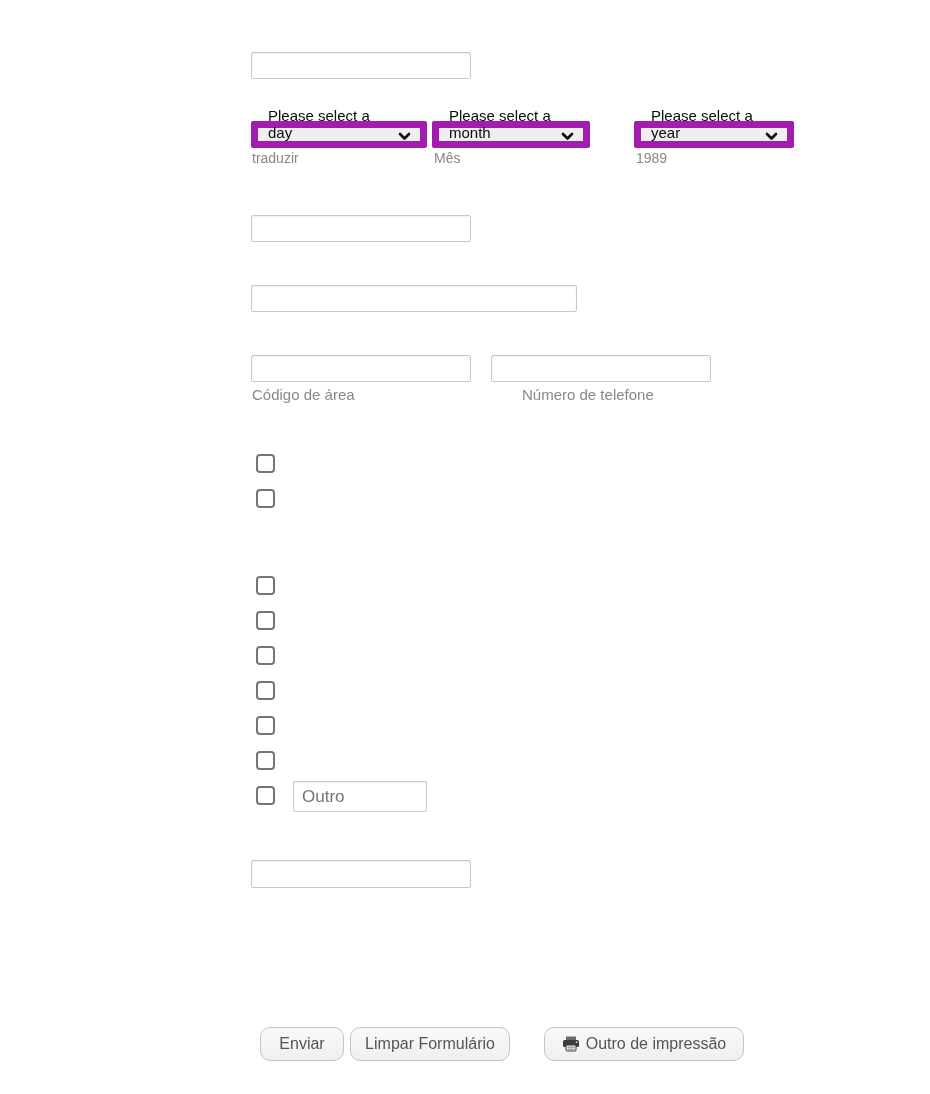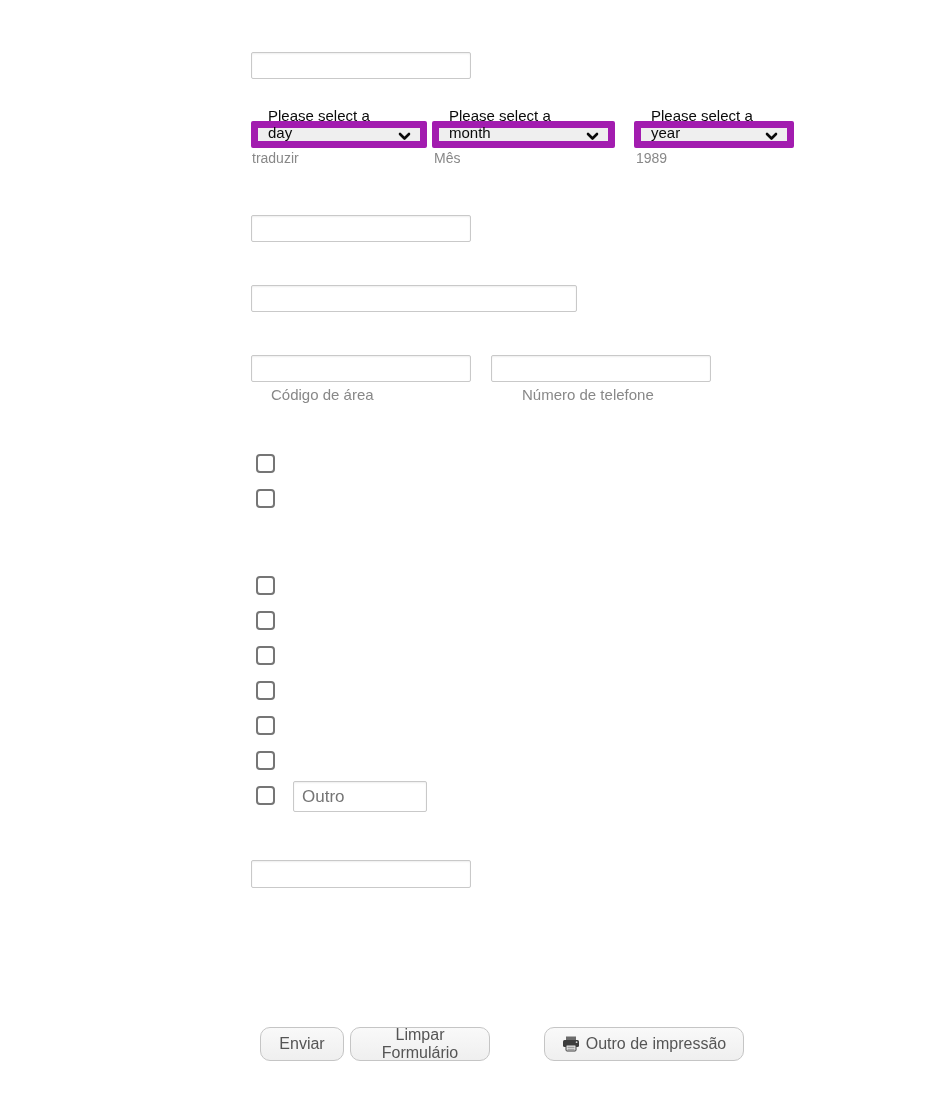--- a/index.html
+++ b/index.html
@@ -92,21 +92,21 @@
 <div class="canvas">
 
   <input class="ti" style="left: 251px; top: 52px; width: 220px; height: 27px;" value="">
 
   <div class="sel" style="left:251px; top:121px; width:176px;">
     <span>Please select a day</span>
     <svg class="chev" width="13" height="9" viewBox="0 0 13 9">
       <path d="M2 2 L6.5 6.5 L11 2" fill="none" stroke="#0a0a0a" stroke-width="2.6" stroke-linecap="round" stroke-linejoin="round"></path>
     </svg>
   </div>
-  <div class="sel" style="left:432px; top:121px; width:183px;">
+  <div class="sel" style="left:432px; top:121px; width:158px;">
     <span>Please select a month</span>
     <svg class="chev" width="13" height="9" viewBox="0 0 13 9">
       <path d="M2 2 L6.5 6.5 L11 2" fill="none" stroke="#0a0a0a" stroke-width="2.6" stroke-linecap="round" stroke-linejoin="round"></path>
     </svg>
   </div>
   <div class="sel" style="left:634px; top:121px; width:160px;">
     <span>Please select a year</span>
     <svg class="chev" width="13" height="9" viewBox="0 0 13 9">
       <path d="M2 2 L6.5 6.5 L11 2" fill="none" stroke="#0a0a0a" stroke-width="2.6" stroke-linecap="round" stroke-linejoin="round"></path>
     </svg>
@@ -115,21 +115,21 @@
   <div class="sub" style="left:252px; top:150px;">traduzir</div>
   <div class="sub" style="left:434px; top:150px;">Mês</div>
   <div class="sub" style="left:636px; top:150px;">1989</div>
 
   <input class="ti" style="left: 251px; top: 215px; width: 220px; height: 27px;" value="">
 
   <input class="ti" style="left: 251px; top: 285px; width: 326px; height: 27px;" value="">
 
   <input class="ti" style="left: 251px; top: 355px; width: 220px; height: 27px;" value="">
   <input class="ti" style="left: 491px; top: 355px; width: 220px; height: 27px;" value="">
-  <div class="sub" style="left:252px; top:386px; font-size:15px;margin-left:19px;">Código de área</div>
+  <div class="sub" style="left:252px; top:386px; font-size:15px;">Código de área</div>
   <div class="sub" style="left:490px; top:386px; font-size:15px;margin-left:32px;">Número de telefone</div>
 
   <div class="cbcol" style="left:256px; top:454px;">
     <div class="cb"></div>
 
     <div class="cb"></div>
   </div>
 
   <div class="cbcol" style="left:256px; top:576px;">
     <div class="cb"></div>
@@ -145,21 +145,21 @@
     <div class="cb"></div>
   </div>
   <div class="cb single" style="left:256px; top:786px;"></div>
   <input class="ti big" style="left: 293px; top: 781px; width: 134px; height: 31px;" placeholder="Outro">
 
   <input class="ti" style="left: 251px; top: 860px; width: 220px; height: 28px;" value="">
 
   <button class="btn" style="left:260px; top:1027px; width:84px;">
     <span>Enviar</span>
   </button>
-  <button class="btn" style="left:350px; top:1027px; width:140px;">
+  <button class="btn" style="left:350px; top:1027px; width:160px;">
     <span>Limpar Formulário</span>
   </button>
   <button class="btn" style="left:544px; top:1027px; width:200px;">
     <span style="display:inline-flex;">
       <svg width="18" height="16" viewBox="0 0 18 16">
         <rect x="4" y="0.5" width="10" height="4" fill="#6b6b6b"></rect>
         <rect x="1" y="4" width="16" height="7" rx="1.5" fill="#3c3c3c"></rect>
         <rect x="4" y="9" width="10" height="6" rx="1" fill="#e8e8e8" stroke="#3c3c3c" stroke-width="1"></rect>
         <rect x="5.5" y="10.7" width="7" height="1.2" fill="#9a9a9a"></rect>
         <rect x="5.5" y="12.7" width="7" height="1.2" fill="#9a9a9a"></rect>

